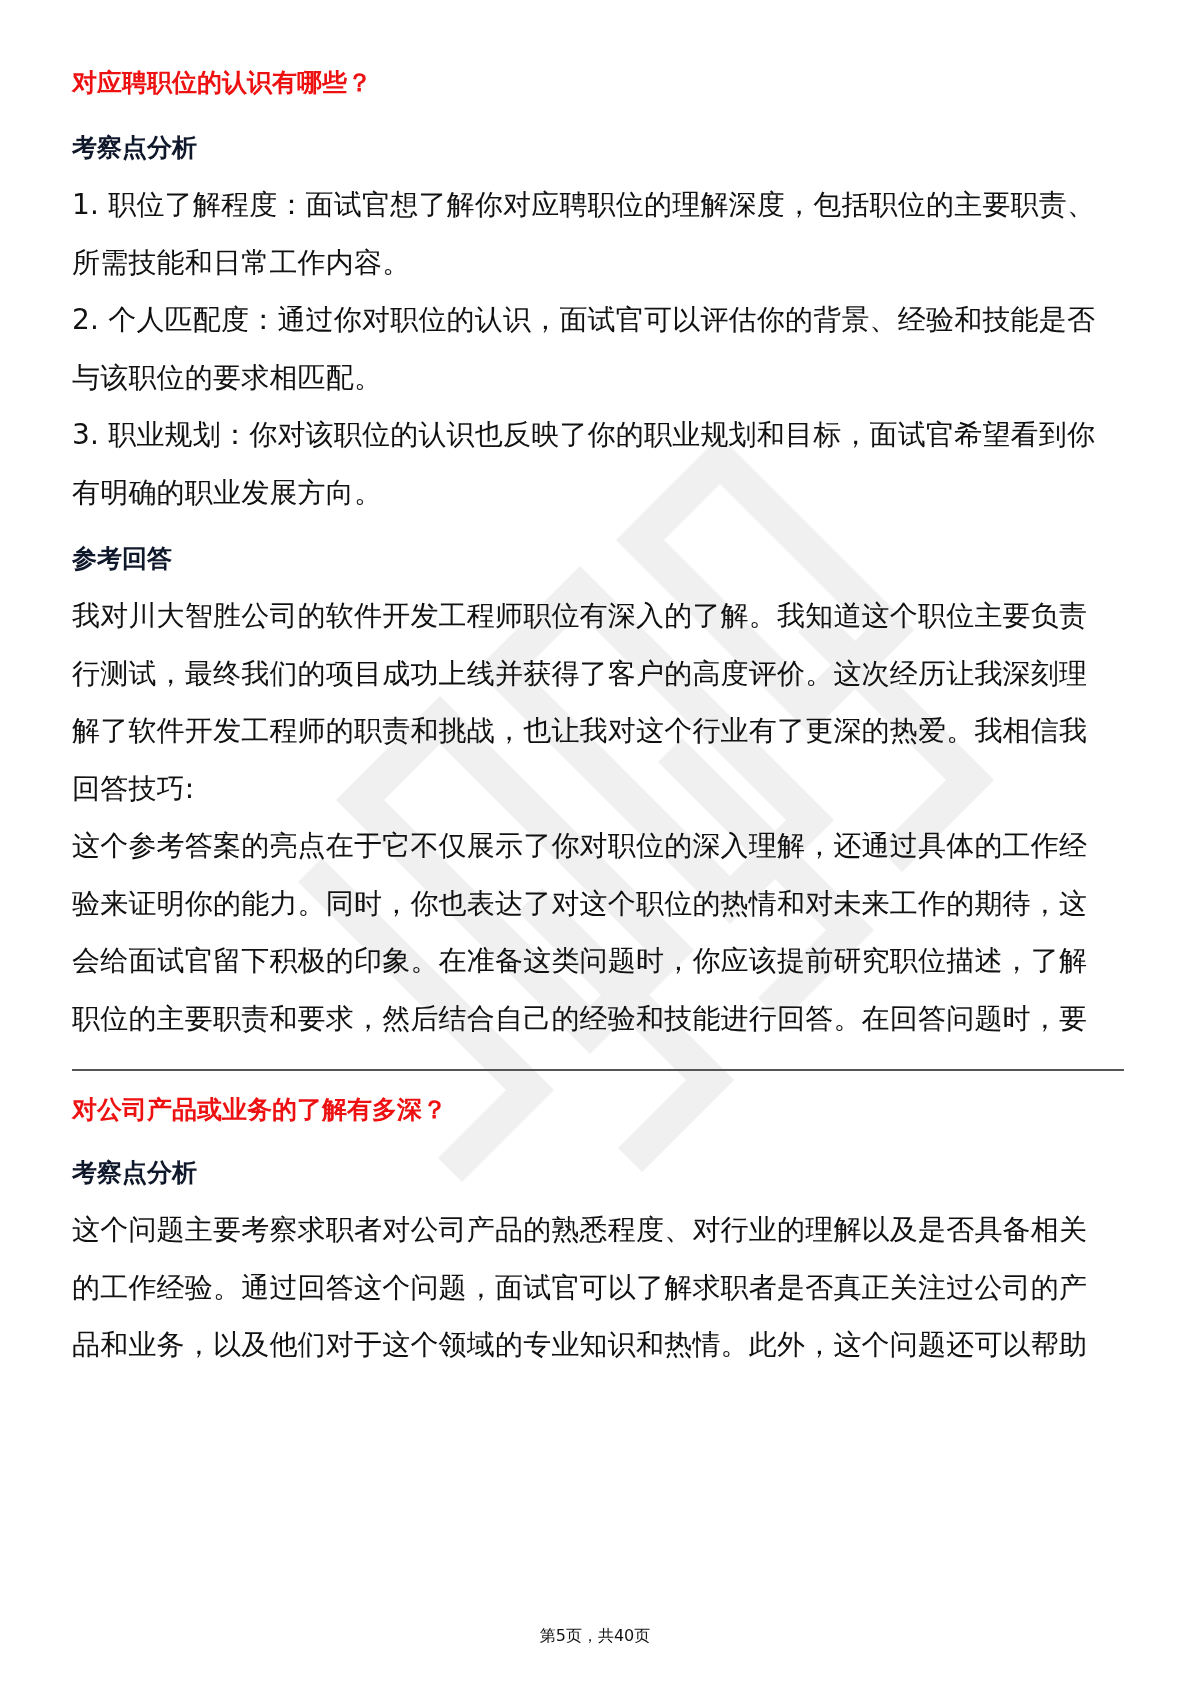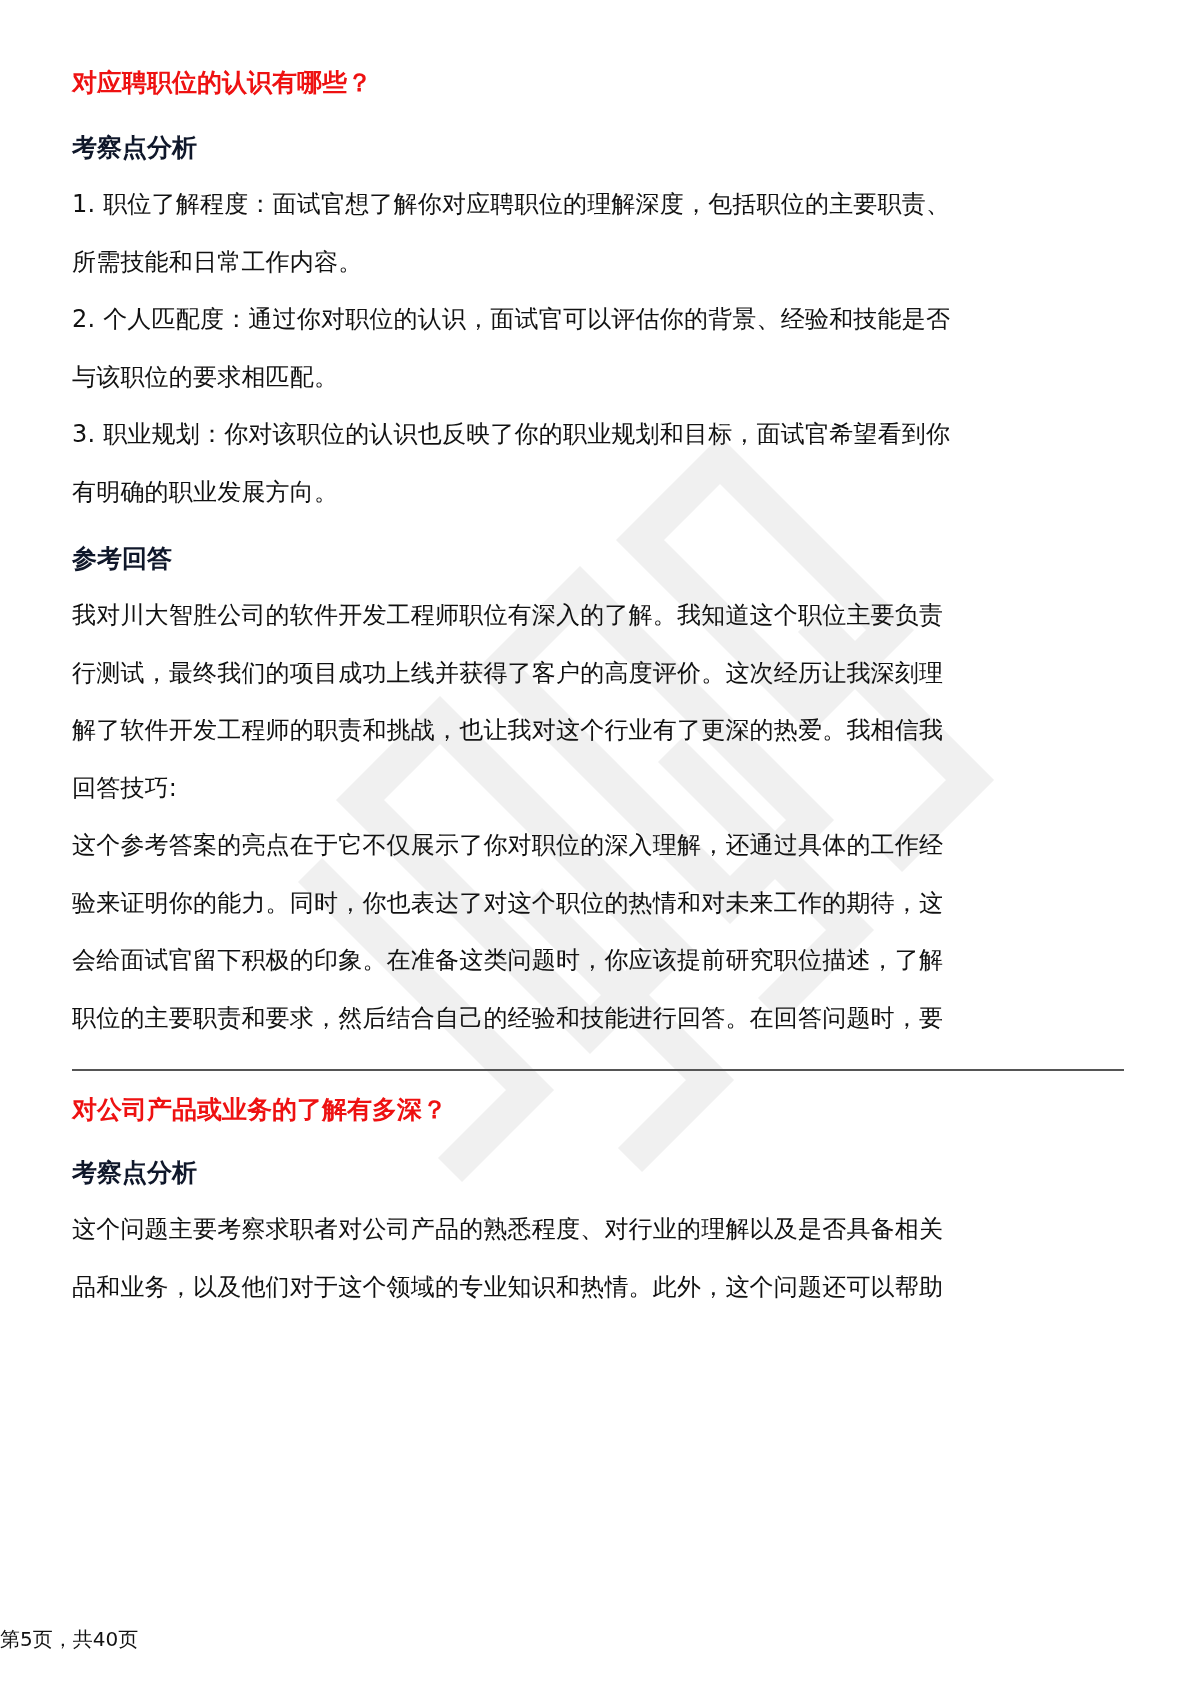--- a/index.html
+++ b/index.html
@@ -47,21 +47,21 @@
     }
     .section-title {
       color: #0f172a;
       font-size: 25px;
       line-height: 56px;
       height: 56px;
       margin: 0;
       white-space: nowrap;
     }
     .para {
-      font-size: 24px;
+      font-size: 28px;
       line-height: 57.5px;
       margin: 0;
       text-align: justify;
       letter-spacing: 0.2px;
     }
     .line {
       display: block;
       white-space: nowrap;
       height: 57.5px;
     }
@@ -71,21 +71,22 @@
       border: none;
       border-top: 2px solid #555555;
       margin: 22px 0 14px 0;
       width: 1052px;
     }
     .footer {
       position: absolute;
       left: 0;
       width: 1190px;
       top: 1626px;
-      font-size: 20px;
+      text-align: center;
+      font-size: 16px;
       color: #111111;
       z-index: 1;
     }
   </style>
 </head>
 <body>
 
 <div class="page">
 
   <svg class="watermark" viewBox="0 0 780 820" xmlns="http://www.w3.org/2000/svg">
@@ -126,19 +127,20 @@
       <span class="line">职位的主要职责和要求，然后结合自己的经验和技能进行回答。在回答问题时，要</span>
     </div>
 
     <hr class="divider">
 
     <h2 class="question">对公司产品或业务的了解有多深？</h2>
     <div class="gap-sm"></div>
     <h3 class="section-title">考察点分析</h3>
     <div class="para">
       <span class="line">这个问题主要考察求职者对公司产品的熟悉程度、对行业的理解以及是否具备相关</span>
+      <span class="line">的工作经验。通过回答这个问题，面试官可以了解求职者是否真正关注过公司的产</span>
       <span class="line">品和业务，以及他们对于这个领域的专业知识和热情。此外，这个问题还可以帮助</span>
     </div>
 
   </div>
 
   <div class="footer">第5页，共40页</div>
 </div>
 
 </body></html>

